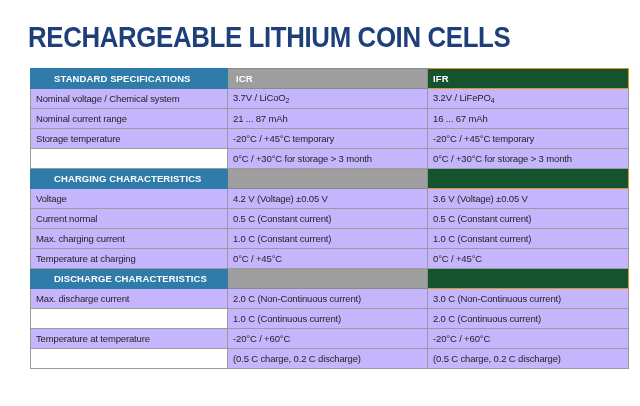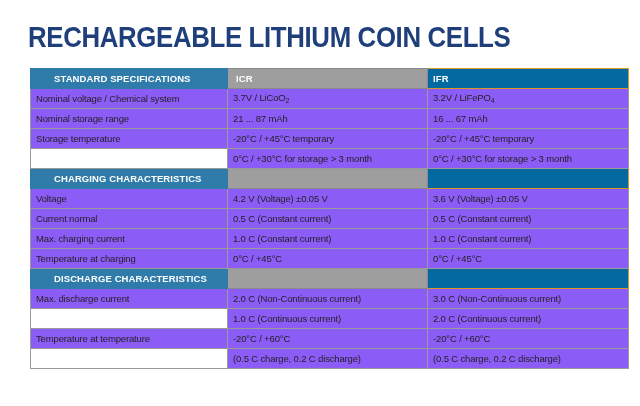--- a/index.html
+++ b/index.html
@@ -52,21 +52,21 @@
   .spec-table col.c-icr   { width: 200px; }
   .spec-table col.c-ifr   { width: 201px; }
 
   .spec-table td {
     border: 1px solid #9a9a9a;
     height: 19px;
     padding: 0 5px;
     vertical-align: middle;
     white-space: nowrap;
     overflow: hidden;
-    background: #8b5cf6;
+    background: #c4b5fd;
     font-size: 9.5px;
     line-height: 12px;
     letter-spacing: -0.15px;
     color: #231f20;
     transform: scaleX(1);
   }
 
   
   tr.section td {
     font-weight: bold;
@@ -79,21 +79,21 @@
     border-color: #2f7cab;
     padding-left: 23px;
   }
   tr.section td.h-icr {
     background: #9e9e9e;
     color: #ffffff;
     border-color: #8a8a8a;
     padding-left: 8px;
   }
   tr.section td.h-ifr {
-    background: #0369a1;
+    background: #14532d;
     color: #ffffff;
     border-color: #e09420;
   }
 
   
   td.blank { background: #ffffff; }
 
   sub {
     font-size: 7px;
     vertical-align: baseline;
@@ -119,21 +119,21 @@
           <td class="h-label">STANDARD SPECIFICATIONS</td>
           <td class="h-icr">ICR</td>
           <td class="h-ifr">IFR</td>
         </tr>
         <tr>
           <td>Nominal voltage / Chemical system</td>
           <td>3.7V / LiCoO<sub>2</sub></td>
           <td>3.2V / LiFePO<sub>4</sub></td>
         </tr>
         <tr>
-          <td>Nominal storage range</td>
+          <td>Nominal current range</td>
           <td>21 ... 87 mAh</td>
           <td>16 ... 67 mAh</td>
         </tr>
         <tr>
           <td>Storage temperature</td>
           <td>-20°C / +45°C temporary</td>
           <td>-20°C / +45°C temporary</td>
         </tr>
         <tr>
           <td class="blank"></td>

